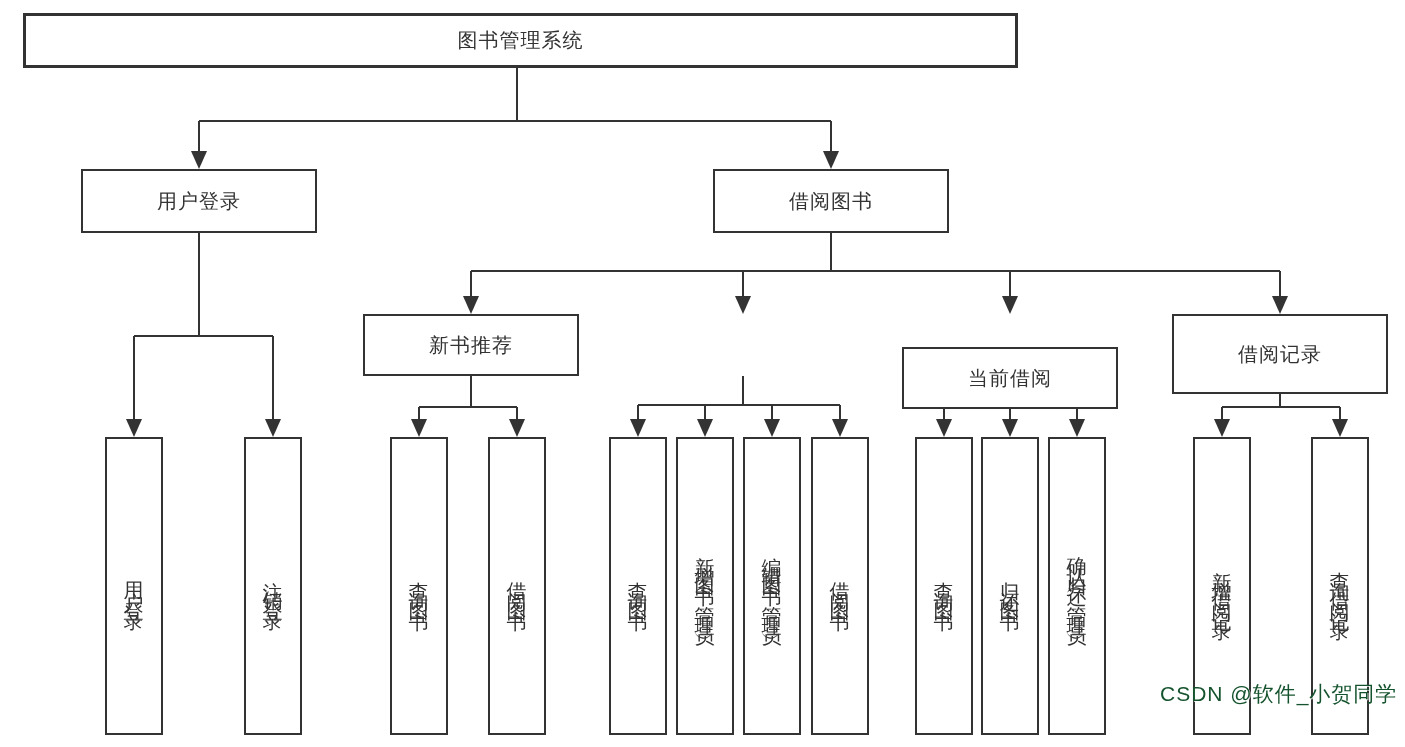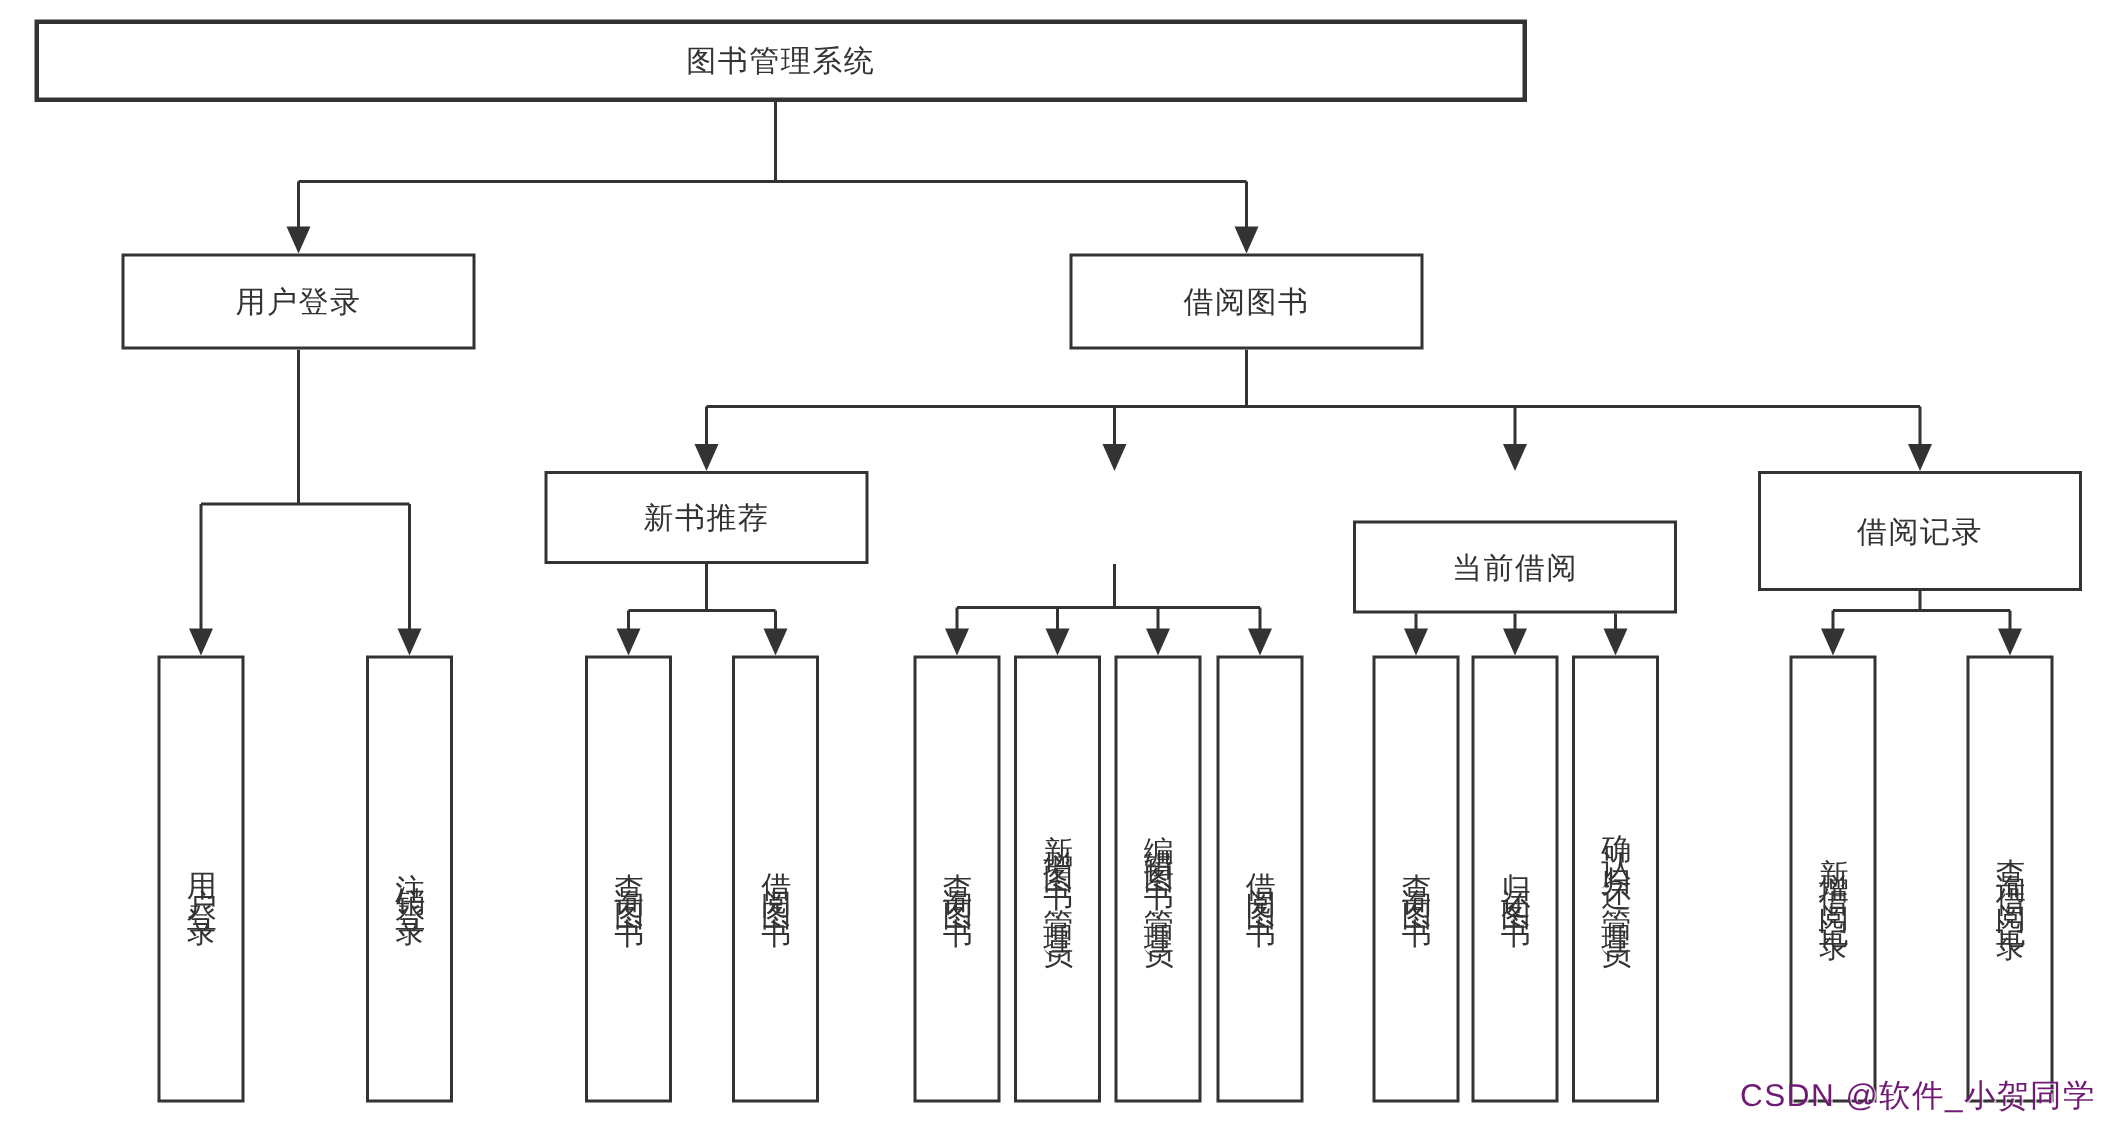--- a/index.html
+++ b/index.html
@@ -36,23 +36,23 @@
   .node.root { border-width: 3px; text-align: right; }
   .node.v span.lbl {
     writing-mode: vertical-rl;
     text-orientation: mixed;
     font-size: 20px;
     letter-spacing: 10px;
     line-height: 1;
   }
   .watermark {
     position: absolute;
-    left: 1160px; top: 716px;
+    left: 1160px; top: 680px;
     font-size: 21px;
-    color: #701a75;
+    color: #14532d;
     letter-spacing: 1px;
     white-space: nowrap;
     z-index: 5;
     text-shadow: 1px 1px 0 rgba(255,255,255,0.7);
   }
 </style>
 </head>
 <body>
 
 <div class="canvas">

